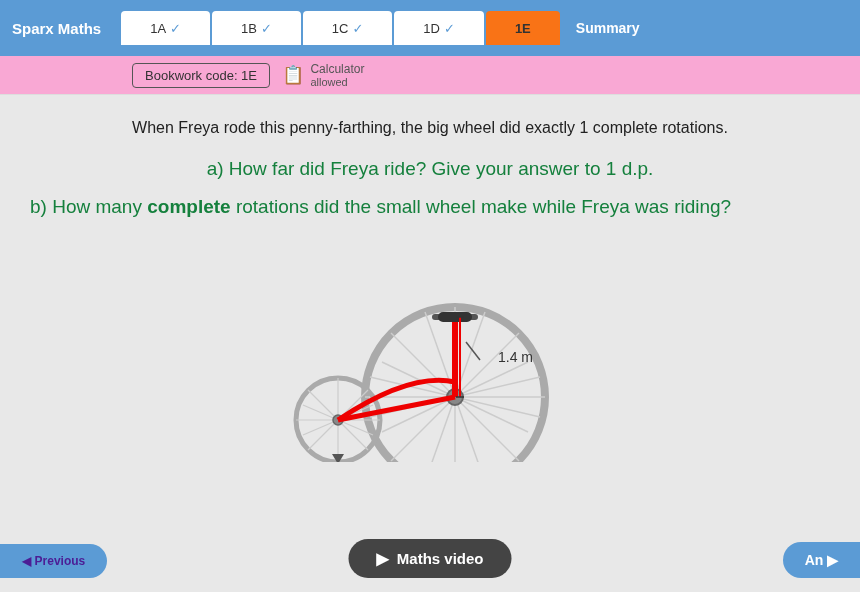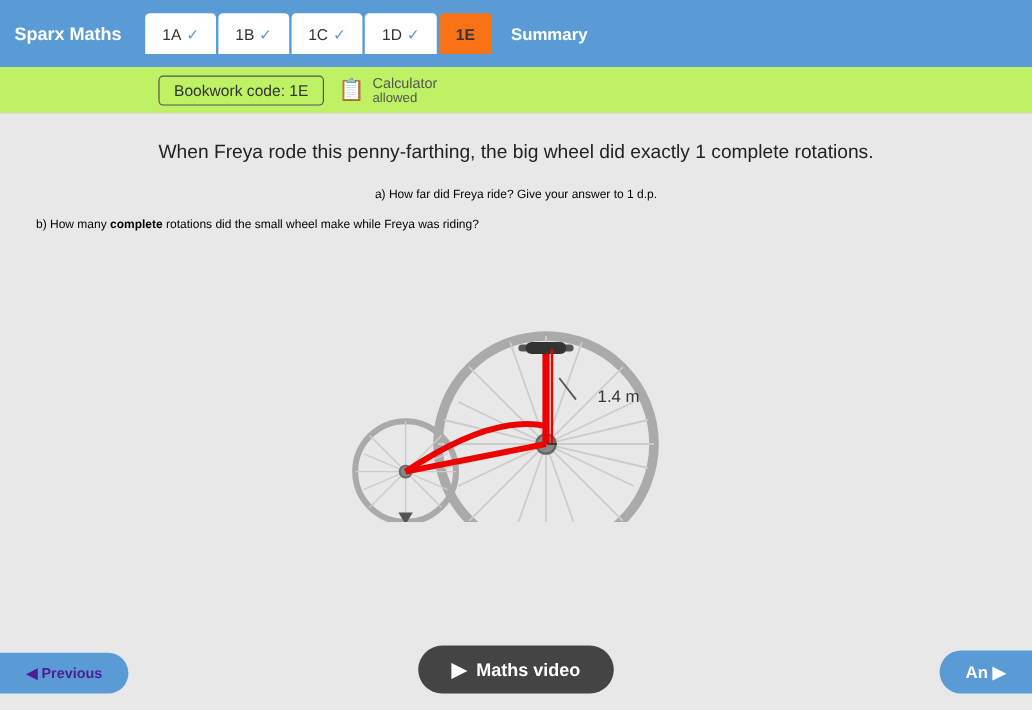--- a/index.html
+++ b/index.html
@@ -29,21 +29,21 @@
     }
     .tab-bar {
       display: flex;
       align-items: center;
       gap: 2px;
       flex: 1;
     }
     .tab {
       background: white;
       border-radius: 4px 4px 0 0;
-      padding: 6px 14px;
+      padding: 6px 29px;
       font-size: 13px;
       font-weight: 500;
       color: #333;
       display: flex;
       align-items: center;
       gap: 4px;
       cursor: pointer;
       height: 34px;
     }
     .tab.active {
@@ -58,21 +58,21 @@
       background: transparent;
       color: white;
       font-size: 14px;
       font-weight: 600;
       padding: 6px 14px;
       cursor: pointer;
     }
 
     
     .sub-header {
-      background: #bef264;
+      background: #f9a8d4;
       padding: 6px 12px;
       display: flex;
       align-items: center;
       gap: 12px;
       border-bottom: 1px solid #ddd;
     }
     .bookwork-code {
       border: 1.5px solid #555;
       border-radius: 4px;
       padding: 4px 12px;
@@ -99,22 +99,22 @@
       background: #e8e8e8;
     }
     .question-text {
       font-size: 16px;
       color: #222;
       line-height: 1.6;
       margin-bottom: 14px;
       text-align: center;
     }
     .sub-question {
-      font-size: 10px;
-      color: #000000;
+      font-size: 19px;
+      color: #15803d;
       margin-bottom: 10px;
       line-height: 1.5;
     }
     .sub-question strong {
       font-weight: bold;
     }
 
     
     .bike-container {
       display: flex;

